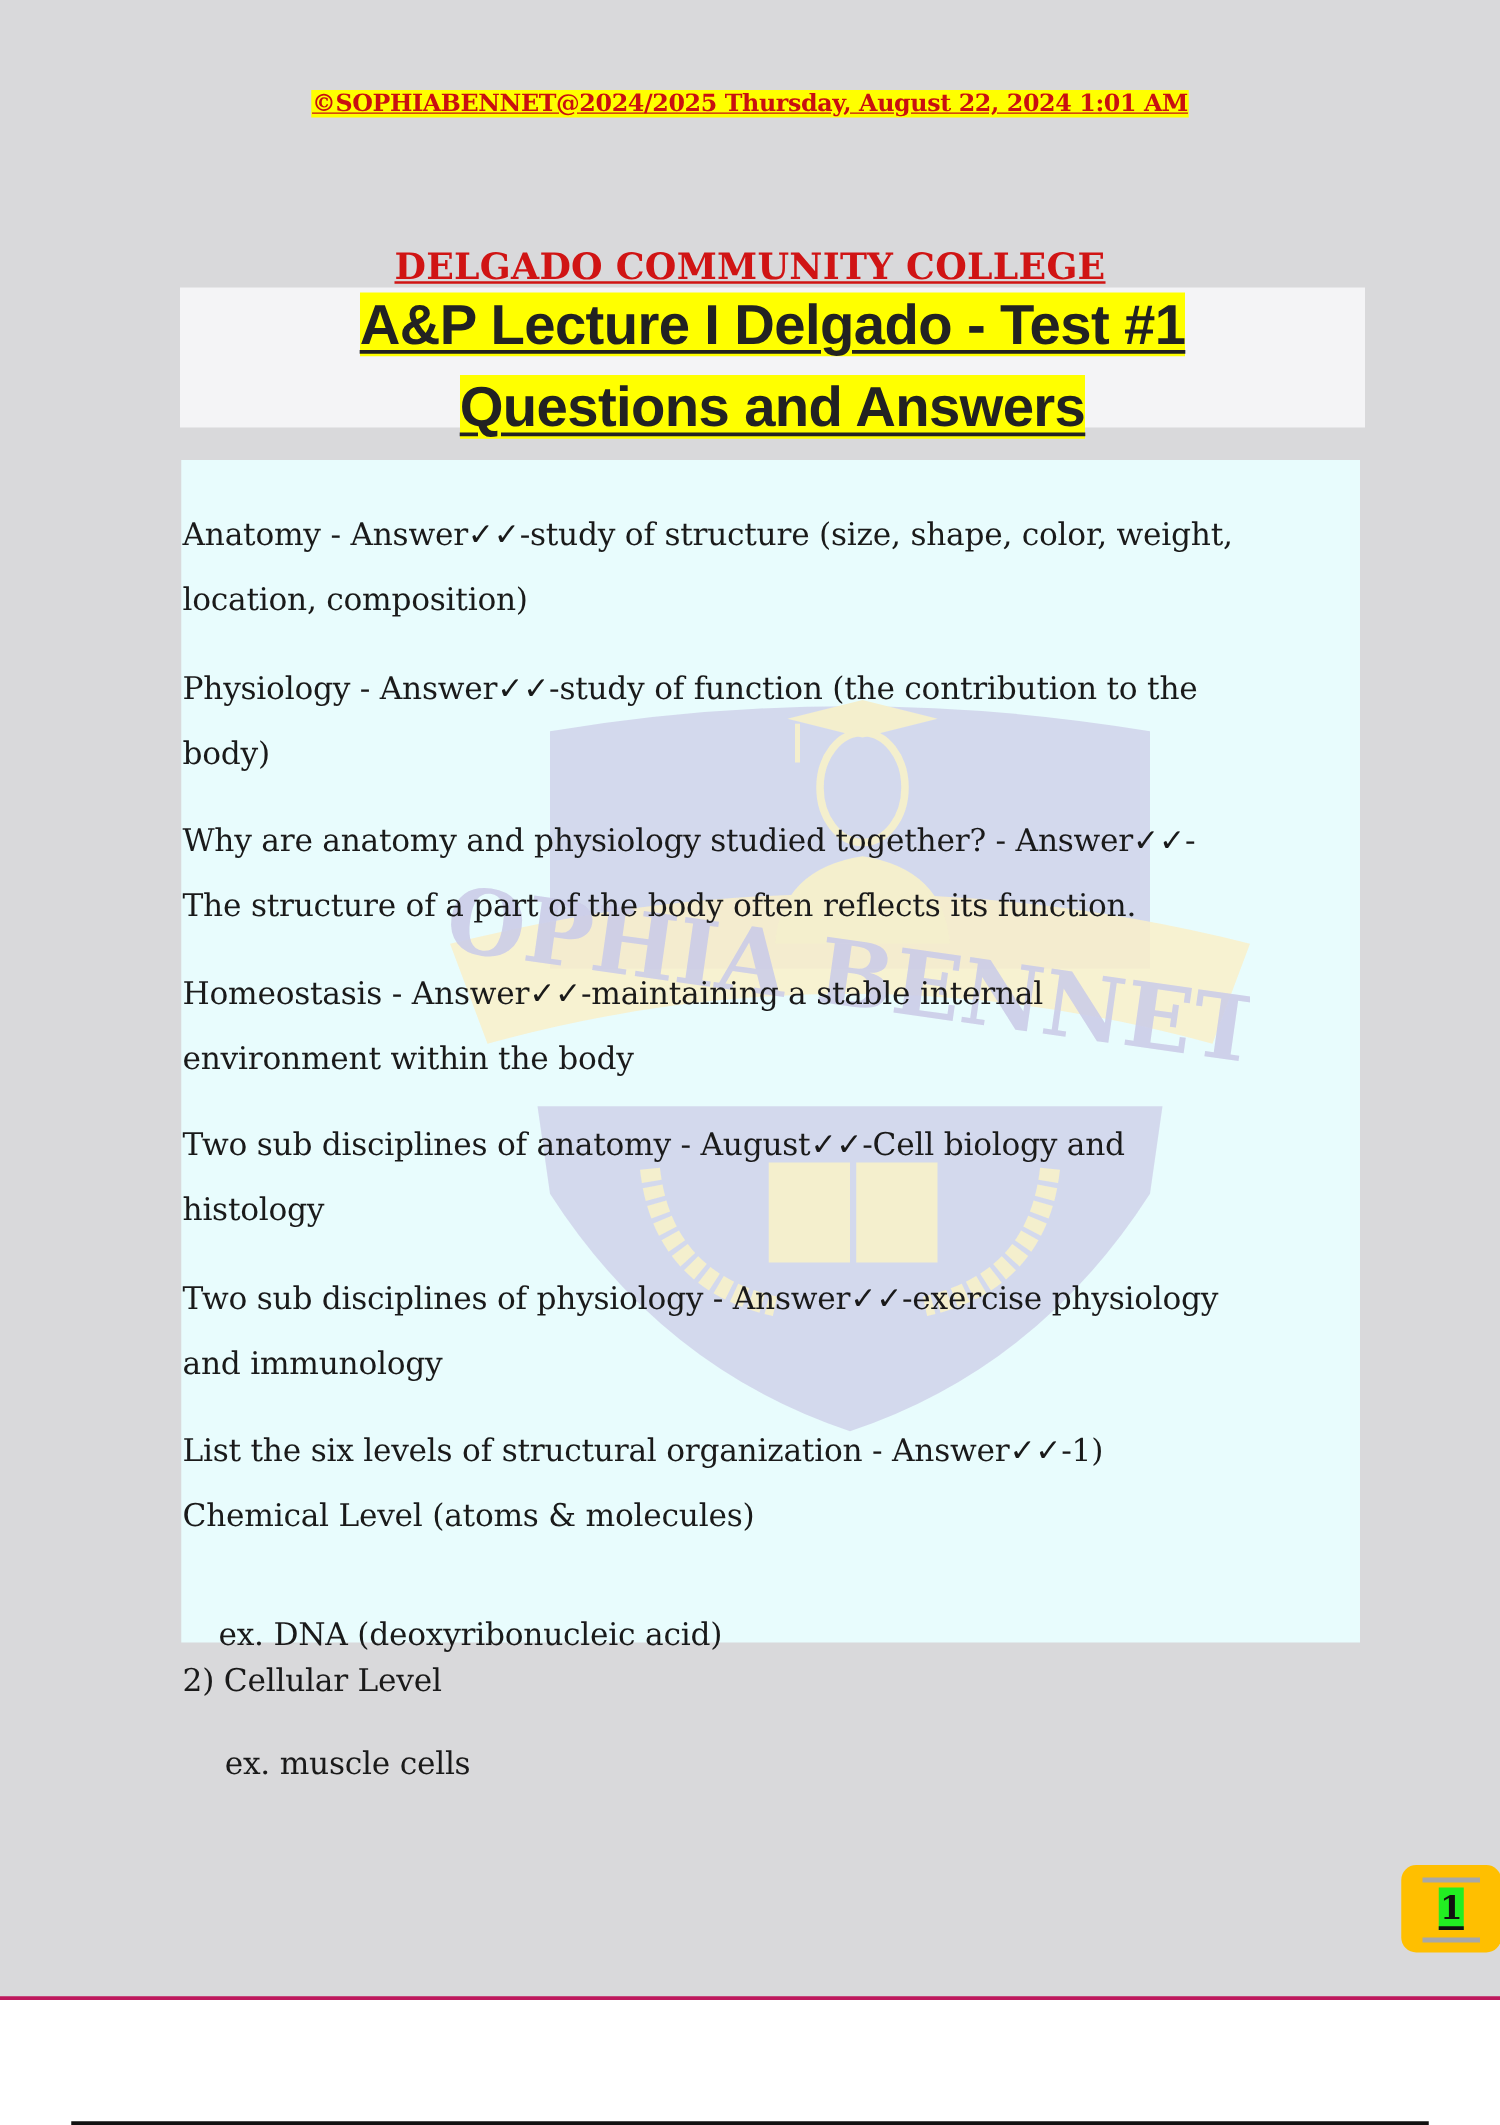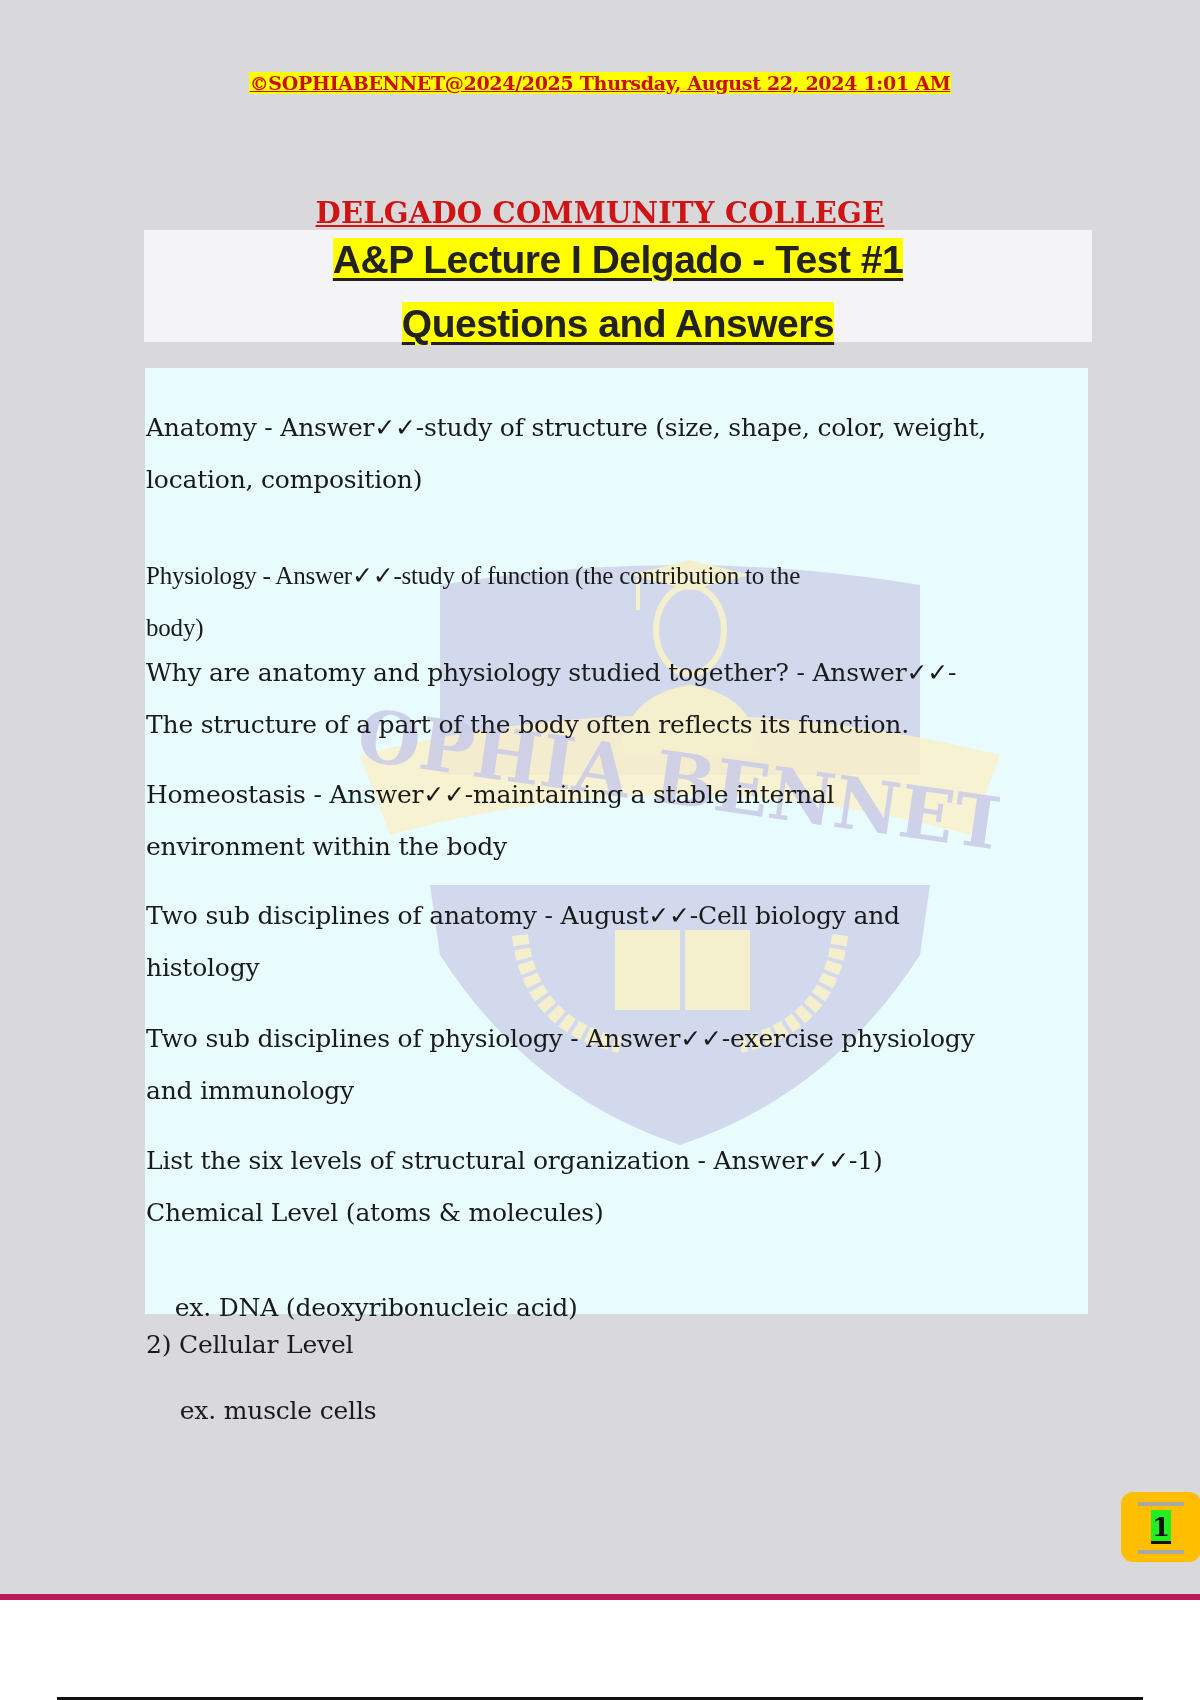--- a/index.html
+++ b/index.html
@@ -2,21 +2,21 @@
 <html><head>
 <meta charset="utf-8">
 <style>
   * { box-sizing: border-box; margin: 0; padding: 0; }
   html, body { width: 1200px; height: 1700px; overflow: hidden; background: #ffffff; }
   body { position: relative; font-family: "DejaVu Serif", serif; }
 
   .page {
     position: absolute; left: 0; top: 0; width: 1200px; height: 1600px;
     background: #d9d9db;
-    border-bottom: 6px solid #be185d;
+    border-bottom: 3px solid #be185d;
   }
 
   .copyright {
     position: absolute; top: 72px; left: 0; width: 1200px; text-align: center;
   }
   .copyright span {
     background: #ffff00; color: #c81010;
     font-family: "DejaVu Serif", serif; font-weight: bold; font-size: 19px;
     text-decoration: underline; text-decoration-color: #c81010;
     letter-spacing: -0.3px; padding: 0 1px;
@@ -32,21 +32,21 @@
 
   .title-box {
     position: absolute; left: 144px; top: 230px; width: 948px; height: 112px;
     background: #f4f4f6; text-align: center; padding-top: 2px;
   }
   .title-box .line {
     display: block; line-height: 56px;
   }
   .title-box span {
     background: #ffff00; color: #222;
-    font-family: "Liberation Sans", sans-serif; font-weight: bold; font-size: 39px;
+    font-family: "Liberation Sans", sans-serif; font-weight: bold; font-size: 45px;
     text-decoration: underline; text-decoration-thickness: 3px; text-underline-offset: 5px;
     letter-spacing: -0.5px;
   }
 
   .qa-box {
     position: absolute; left: 145px; top: 368px; width: 943px; height: 946px;
     background: #e8fcfd; overflow: hidden;
   }
 
   .watermark {
@@ -116,21 +116,21 @@
     <rect x="325" y="375" width="65" height="80" fill="#f6eec8"></rect>
 
     <path d="M160 380 Q170 470 260 490" fill="none" stroke="#f6eec8" stroke-width="16" stroke-dasharray="10 4"></path>
     <path d="M480 380 Q470 470 380 490" fill="none" stroke="#f6eec8" stroke-width="16" stroke-dasharray="10 4"></path>
   </svg>
 
   <div class="qa" style="top:402px;">
     <p>Anatomy - Answer✓✓-study of structure (size, shape, color, weight,</p>
     <p>location, composition)</p>
   </div>
-  <div class="qa" style="top:550px;font-family:Liberation Serif, serif;">
+  <div class="qa" style="top:525px;">
     <p>Physiology - Answer✓✓-study of function (the contribution to the</p>
     <p>body)</p>
   </div>
   <div class="qa" style="top:647px;">
     <p>Why are anatomy and physiology studied together? - Answer✓✓-</p>
     <p>The structure of a part of the body often reflects its function.</p>
   </div>
   <div class="qa" style="top:769px;">
     <p>Homeostasis - Answer✓✓-maintaining a stable internal</p>
     <p>environment within the body</p>

